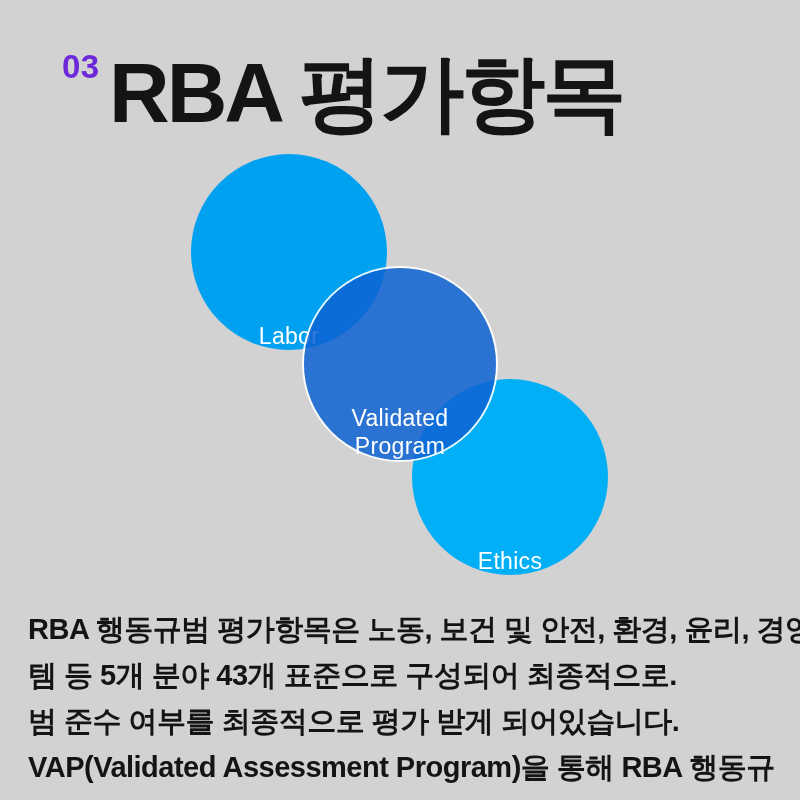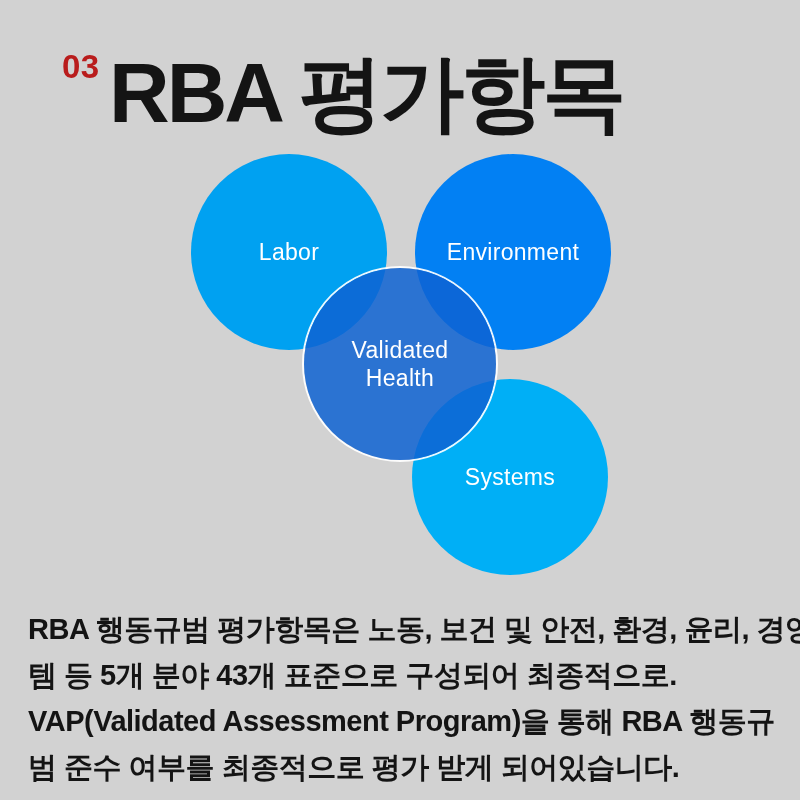--- a/index.html
+++ b/index.html
@@ -15,21 +15,21 @@
   }
 
   
   .header-index {
     position: absolute;
     left: 62px;
     top: 50px;
     font-size: 33px;
     line-height: 33px;
     font-weight: 800;
-    color: #b91c1c;
+    color: #6d28d9;
     letter-spacing: 0.5px;
   }
   .header-title {
     position: absolute;
     left: 101px;
     top: 40px;
     font-size: 84px;
     line-height: 90px;
     font-weight: 900;
     color: #141414;
@@ -42,21 +42,21 @@
     position: absolute;
     left: 0; top: 0;
     width: 800px; height: 800px;
   }
   .circle {
     position: absolute;
     width: 196px;
     height: 196px;
     border-radius: 50%;
     display: flex;
-    align-items: center;
+    align-items: flex-end;
     justify-content: center;
     text-align: center;
     box-sizing: border-box;
   }
   .circle-fill {
     position: absolute;
     inset: 0;
     border-radius: 50%;
   }
   .circle-label {
@@ -98,39 +98,35 @@
 <div class="header-index">03</div>
 <h1 class="header-title" style="margin:8px;">RBA 평가항목</h1>
 
 <div class="diagram">
 
   <div class="circle" id="circle-labor">
     <div class="circle-fill" style="background: rgb(0, 161, 241);"></div>
     <div class="circle-label">Labor</div>
   </div>
 
-  <div class="circle" id="circle-environment">
-    <div class="circle-fill" style="background: rgb(2, 128, 243);"></div>
-    <div class="circle-label">Environment</div>
-  </div>
 
 
   <div class="circle" id="circle-ethics">
     <div class="circle-fill" style="background: rgb(0, 175, 246);"></div>
-    <div class="circle-label">Systems</div>
+    <div class="circle-label">Ethics</div>
   </div>
 
   <div class="circle" id="circle-management">
     <div class="circle-fill" style="background: rgb(14, 99, 210);"></div>
     <div class="circle-label">
       <div>Validated</div>
-      <div>Health</div>
+      <div>Program</div>
     </div>
   </div>
 
 </div>
 
 <div class="description">
   <div>RBA 행동규범 평가항목은 노동, 보건 및 안전, 환경, 윤리, 경영시스</div>
   <div>템 등 5개 분야 43개 표준으로 구성되어 최종적으로.</div>
+  <div>범 준수 여부를 최종적으로 평가 받게 되어있습니다.</div>
   <div>VAP(Validated Assessment Program)을 통해 RBA 행동규</div>
-  <div>범 준수 여부를 최종적으로 평가 받게 되어있습니다.</div>
 </div>
 
 </body></html>

